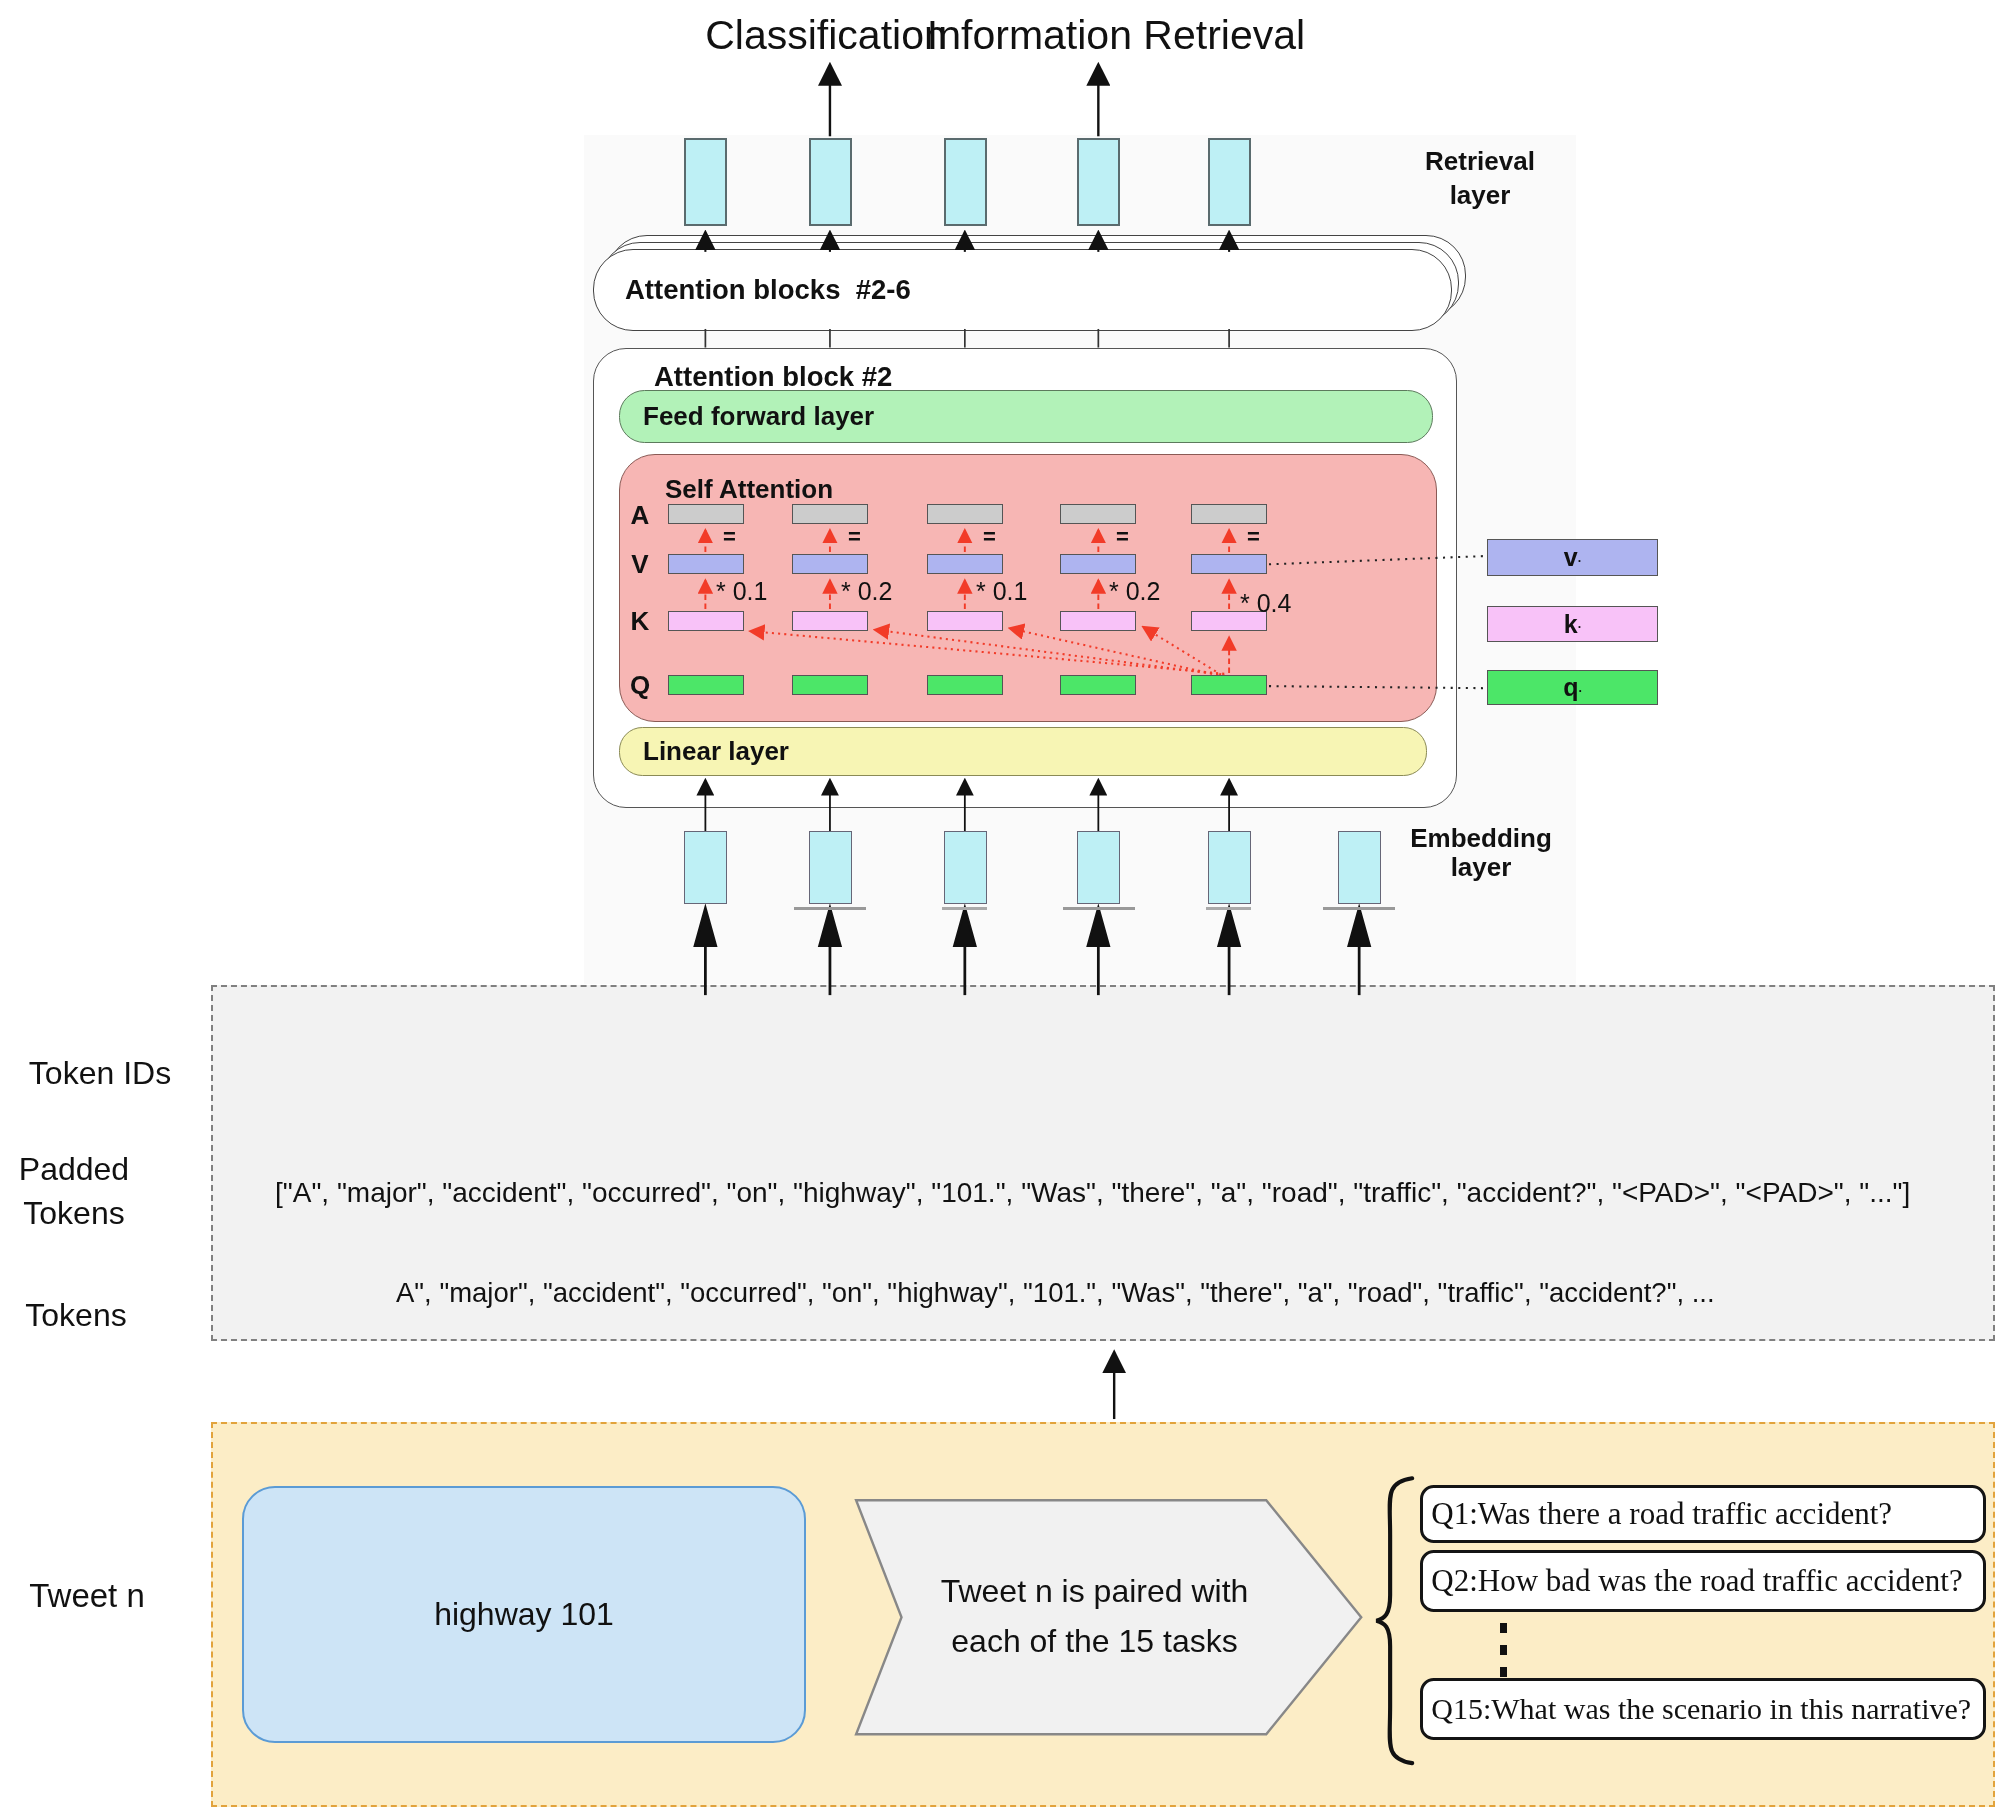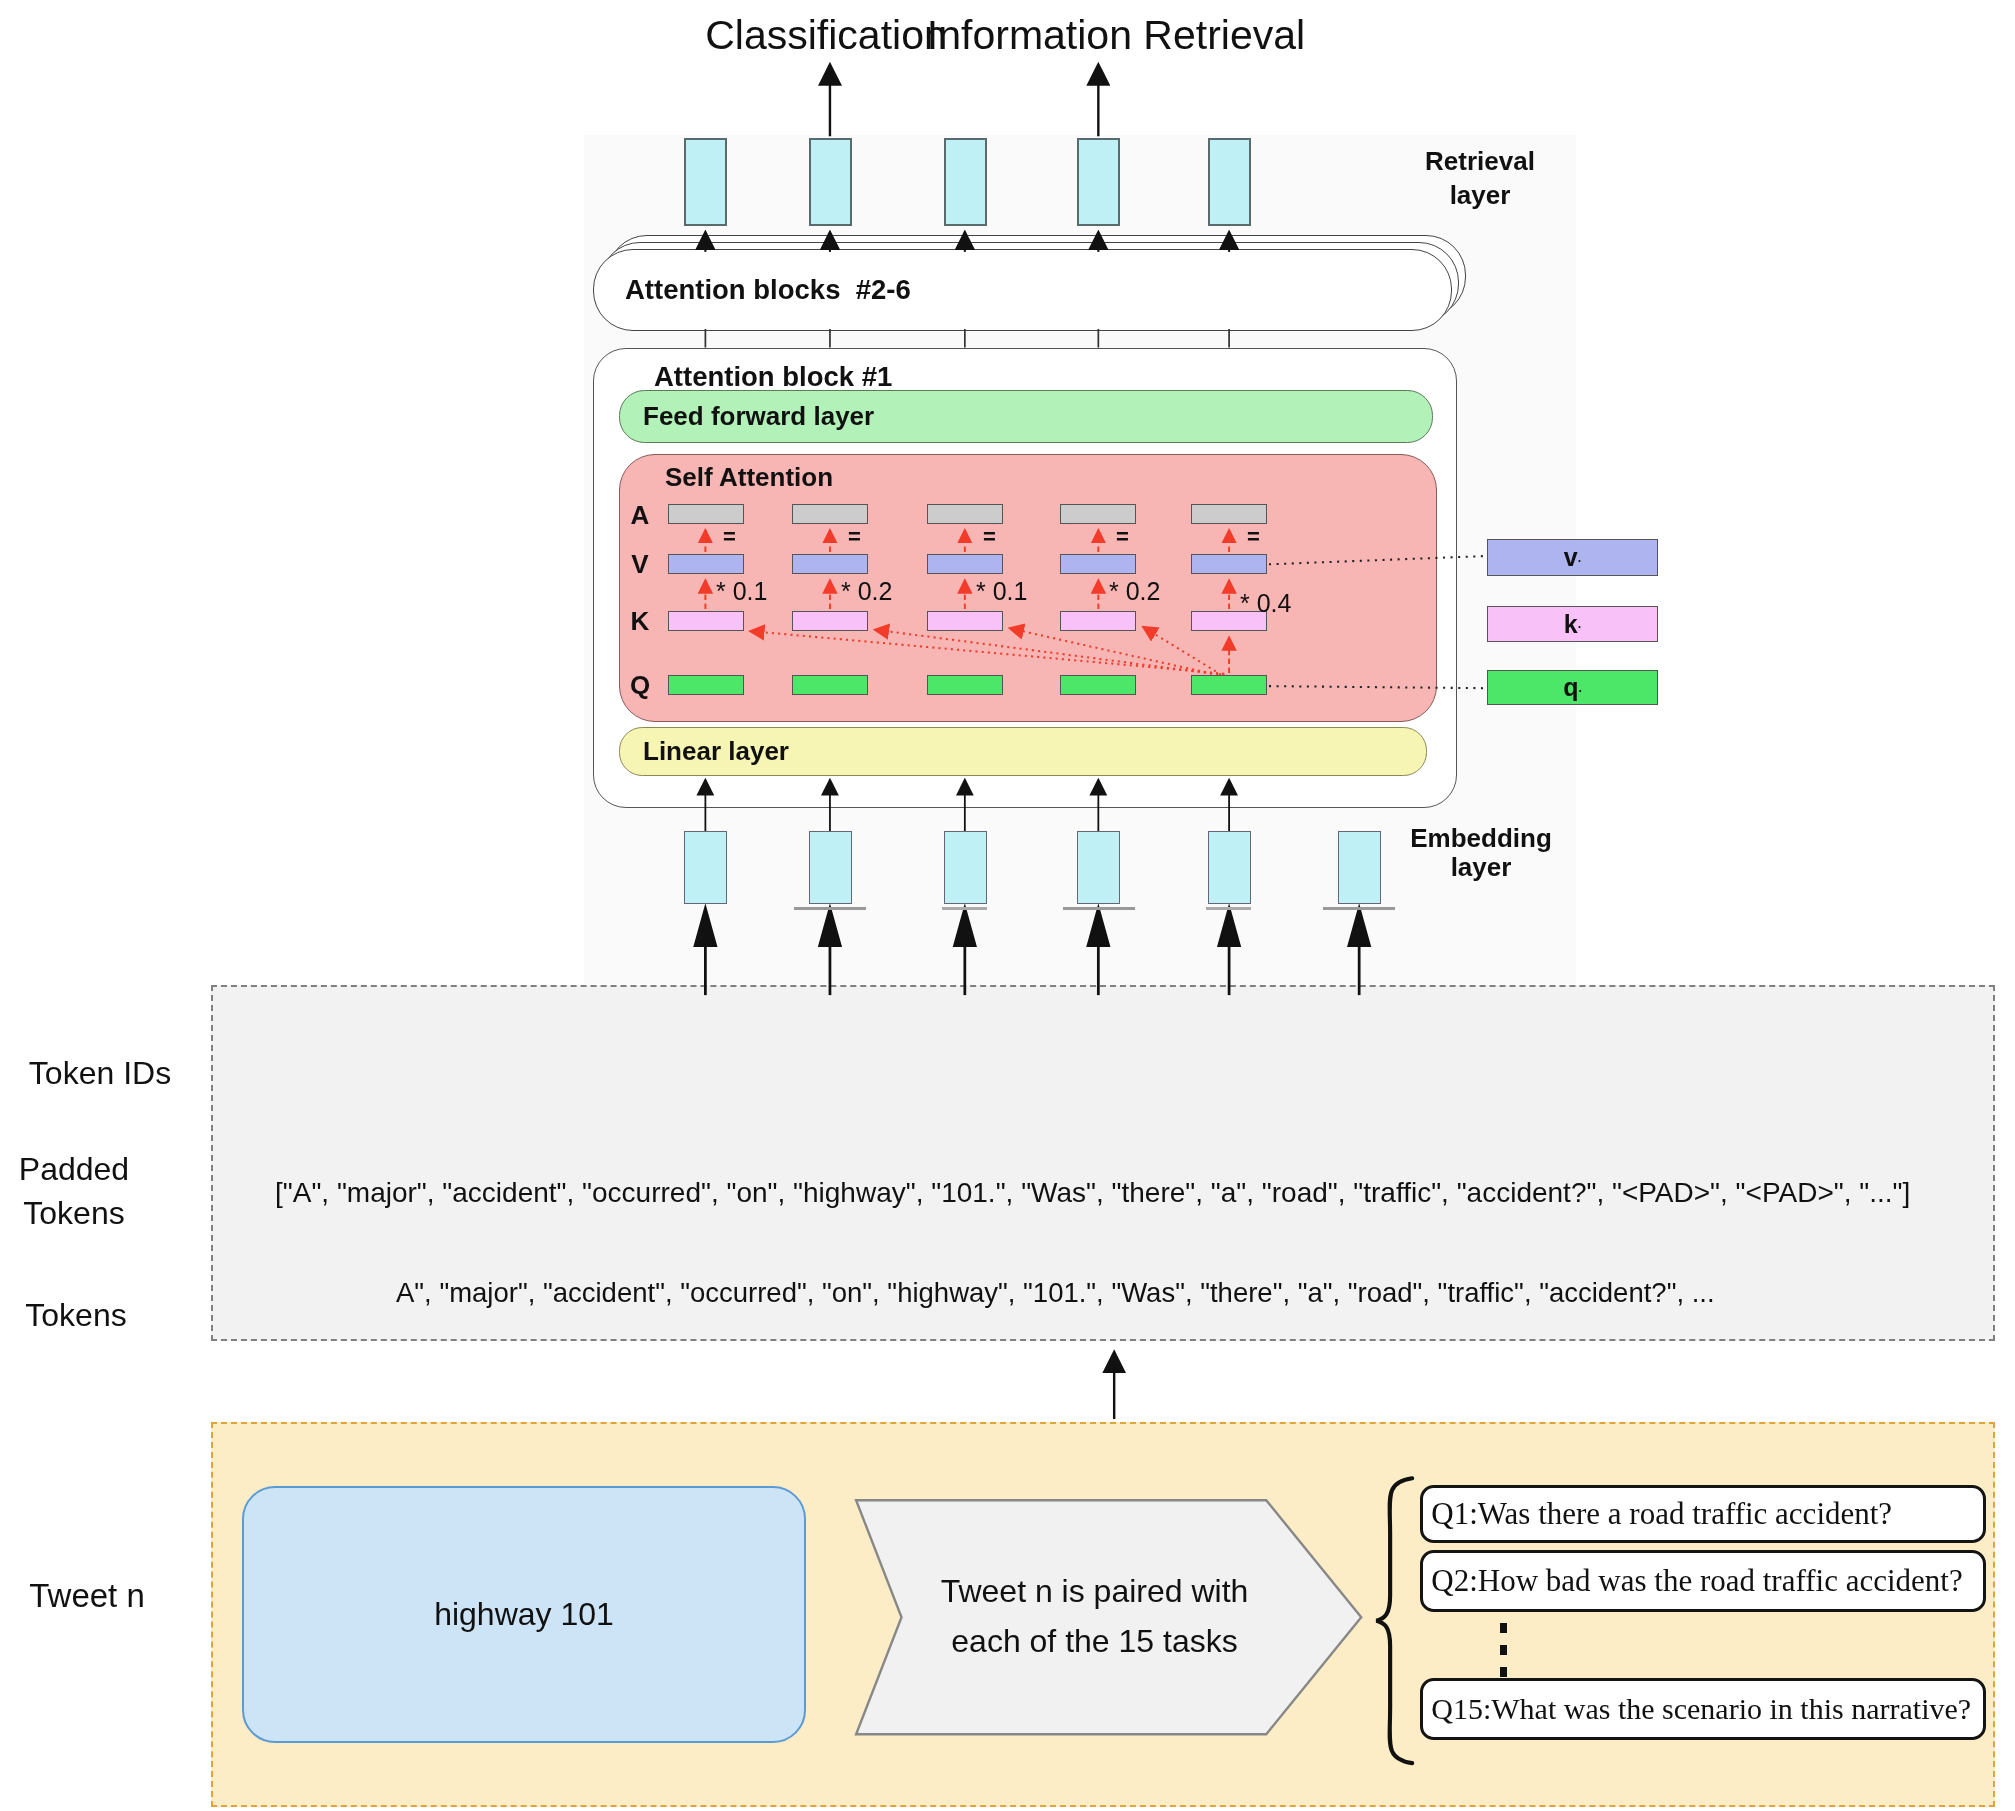--- a/index.html
+++ b/index.html
@@ -54,27 +54,27 @@
   <div class="abs cybox z3" style="left:944px;top:138px;"></div>
   <div class="abs cybox z3" style="left:1077px;top:138px;"></div>
   <div class="abs cybox z3" style="left:1208px;top:138px;"></div>
 
   <div class="abs stackpill z1" style="left:607px;top:235px;"></div>
   <div class="abs stackpill z1" style="left:600px;top:242px;"></div>
   <div class="abs stackpill z1" style="left:593px;top:249px;"></div>
   <div class="lbl bold fs40 z3" style="left:625px;top:274px;">Attention blocks  #2-6</div>
 
   <div class="abs block1 z1"></div>
-  <div class="lbl bold fs40 z3" style="left:654px;top:361px;">Attention block #1</div>
+  <div class="lbl bold fs40 z3" style="left:654px;top:361px;">Attention block #2</div>
 
   <div class="abs ff z1"></div>
   <div class="lbl bold fs38 z3" style="left:643px;top:401px;">Feed forward layer</div>
 
   <div class="abs selfattn z1"></div>
-  <div class="lbl bold fs38 z3" style="left:665px;top:462px;">Self Attention</div>
+  <div class="lbl bold fs38 z3" style="left:665px;top:474px;">Self Attention</div>
 
   <div class="lbl ctr bold fs38 z3" style="left:640px;top:500px;">A</div>
   <div class="lbl ctr bold fs38 z3" style="left:640px;top:549px;">V</div>
   <div class="lbl ctr bold fs38 z3" style="left:640px;top:606px;">K</div>
   <div class="lbl ctr bold fs38 z3" style="left:640px;top:670px;">Q</div>
 
   <div class="abs srow rowA z3" style="left:668px;top:504px;"></div>
   <div class="abs srow rowA z3" style="left:792px;top:504px;"></div>
   <div class="abs srow rowA z3" style="left:927px;top:504px;"></div>
   <div class="abs srow rowA z3" style="left:1060px;top:504px;"></div>

